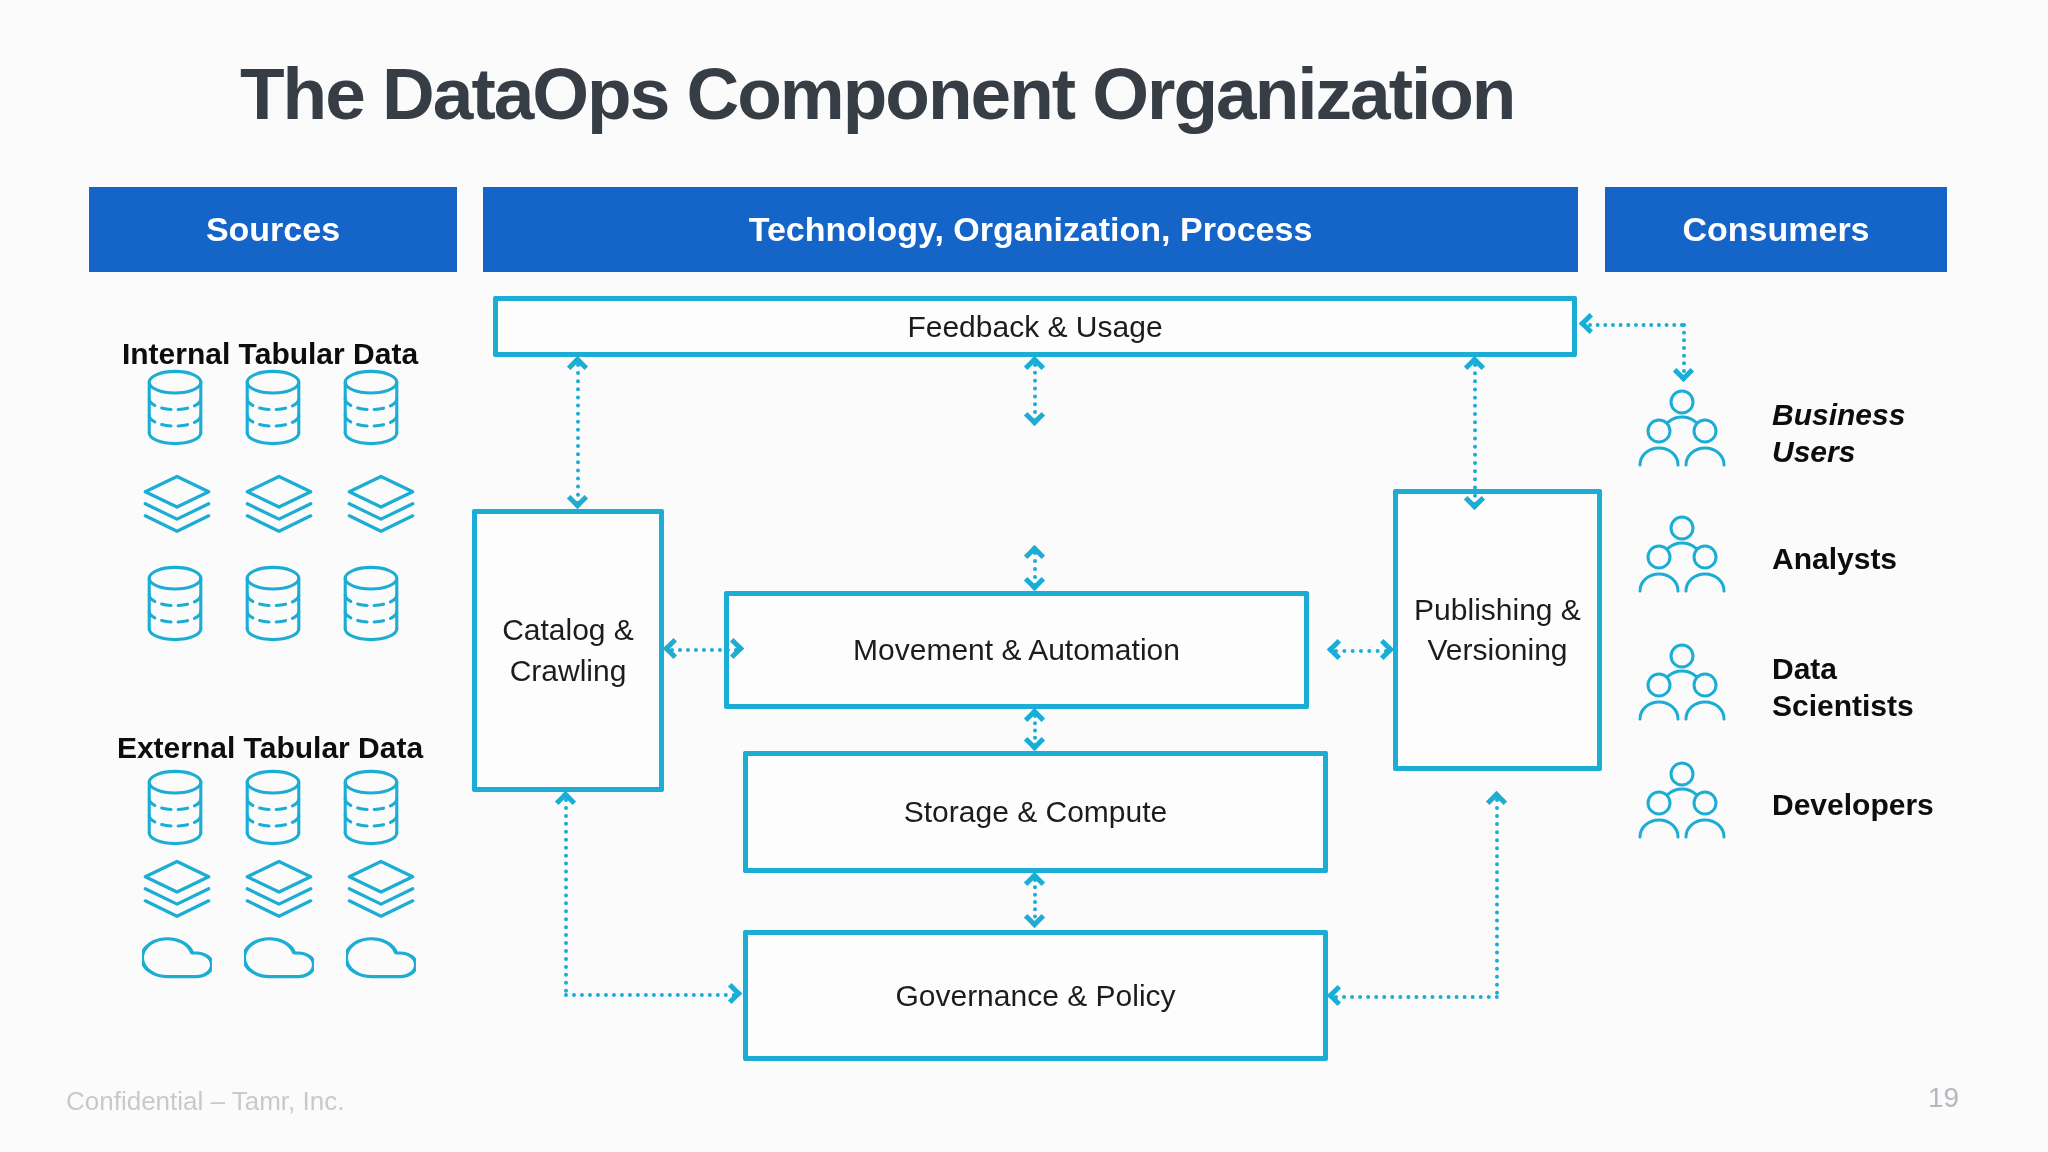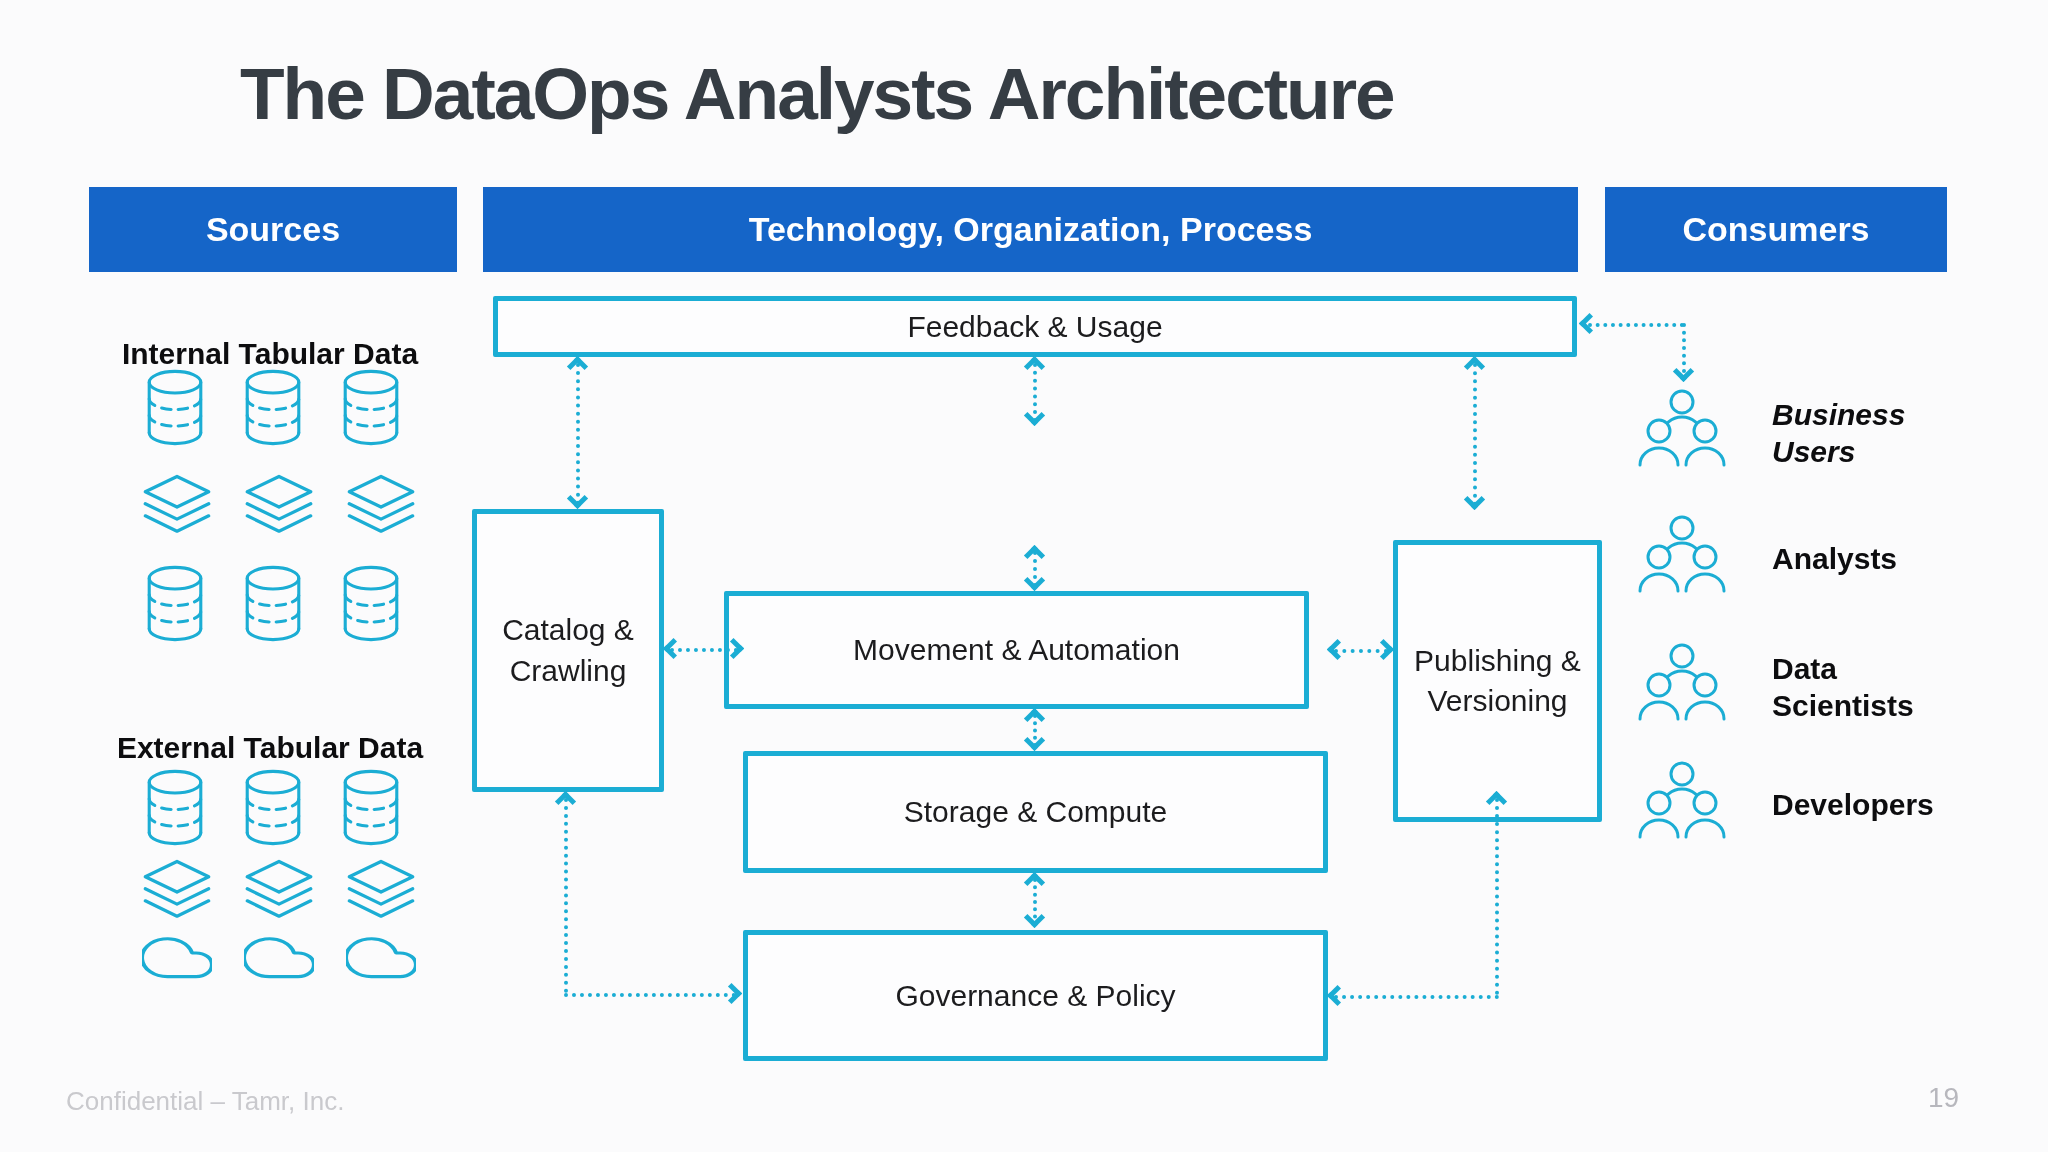--- a/index.html
+++ b/index.html
@@ -29,21 +29,21 @@
 
   .cbox{position:absolute;background:#fdfdfe;border:5px solid var(--cy);border-radius:2px;
         display:flex;align-items:center;justify-content:center;text-align:center;
         font-size:30px;color:var(--ink);box-sizing:border-box;}
   .box-feedback {left:493px;top:296px;width:1084px;height:61px;}
   .box-mastering{left:743px;top:426px;width:585px;height:120px;}
   .box-movement {left:713px;top:591px;width:585px;height:118px;margin-left:11px;}
   .box-storage  {left:743px;top:751px;width:585px;height:122px;}
   .box-governance{left:743px;top:930px;width:585px;height:131px;}
   .box-catalog  {left:472px;top:509px;width:192px;height:283px;line-height:1.35;}
-  .box-publishing{left:1393px;top:540px;width:209px;height:282px;line-height:1.35;}
+  .box-publishing{left:1393px;top:489px;width:209px;height:282px;line-height:1.35;}
 
   .vline{position:absolute;width:0;border-left:4px dotted var(--cy);}
   .hline{position:absolute;height:0;border-top:4px dotted var(--cy);}
   .ah{position:absolute;width:10px;height:10px;border:solid var(--cy);border-width:0 5px 5px 0;}
   .ah-up{transform:rotate(-135deg);}
   .ah-down{transform:rotate(45deg);}
   .ah-left{transform:rotate(135deg);}
   .ah-right{transform:rotate(-45deg);}
 
   .consumer{position:absolute;left:1632px;display:flex;align-items:center;gap:40px;height:98px;}
@@ -86,21 +86,21 @@
           <path d="M31 47 a19 17 0 0 1 38 0" fill="none"></path>
           <circle cx="27" cy="44" r="11" fill="#fbfbfc"></circle>
           <circle cx="73" cy="44" r="11" fill="#fbfbfc"></circle>
           <path d="M8 78 a19 17 0 0 1 38 0" fill="#fbfbfc"></path>
           <path d="M54 78 a19 17 0 0 1 38 0" fill="#fbfbfc"></path>
         </g>
       </symbol>
     </defs>
   </svg>
 
-  <div class="page-title">The DataOps Analysts Architecture</div>
+  <div class="page-title">The DataOps Component Organization</div>
 
   <div class="bar bar-sources">Sources</div>
   <div class="bar bar-tech">Technology, Organization, Process</div>
   <div class="bar bar-consumers">Consumers</div>
 
   <div class="src-heading" style="top:298px">Internal Tabular Data</div>
   <div class="icon-grid grid-internal">
       <div class="icon-row">
         <svg class="i-database">
           <use href="#sym-database" xlink:href="#sym-database"></use>

